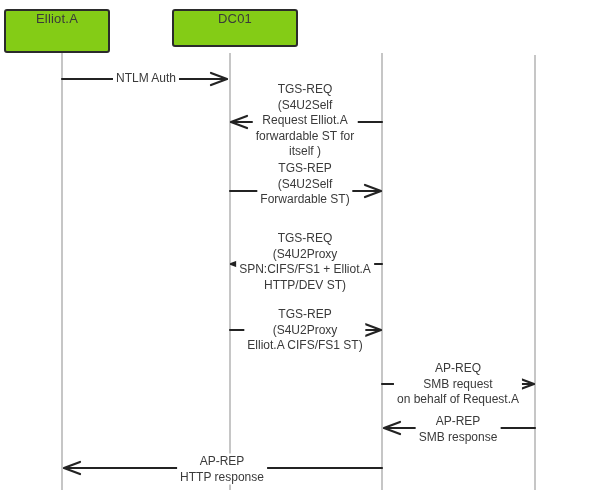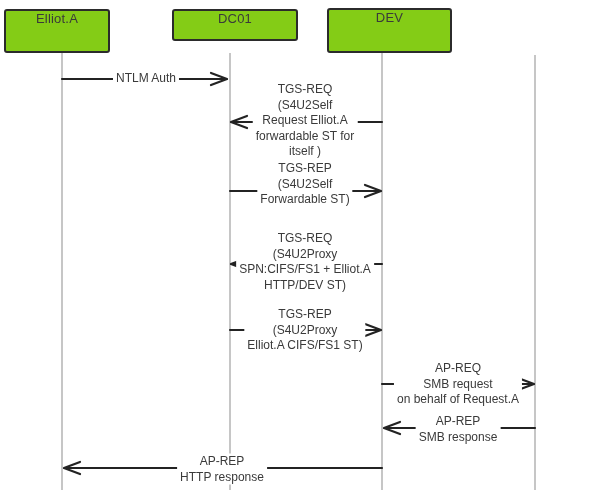--- a/index.html
+++ b/index.html
@@ -97,25 +97,22 @@
 
     <g>
       <line class="tail" x1="382" y1="468" x2="66" y2="468"></line>
       <polyline class="head" points="80,462 64,468 80,474"></polyline>
     </g>
   </svg>
 
   <div class="actor-box" style="left:4px; top:9px; width:106px; height:44px;">
     <span class="actor-label">Elliot.A</span>
   </div>
-  <div class="actor-box" style="left:172px; top:9px; width:126px; height:32px;">
+  <div class="actor-box" style="left:172px; top:9px; width:126px; height:38px;">
     <span class="actor-label">DC01</span>
-  </div>
-  <div class="actor-box" style="left:327px; top:8px; width:125px; height:45px;">
-    <span class="actor-label">DEV</span>
   </div>
 
   <div class="msg-label" style="left:146px; top:79px;text-align:center;">NTLM Auth</div>
 
   <div class="msg-label" style="left:305px; top:121px;">TGS-REQ
 (S4U2Self
 Request Elliot.A
 forwardable ST for
 itself )</div>
 

